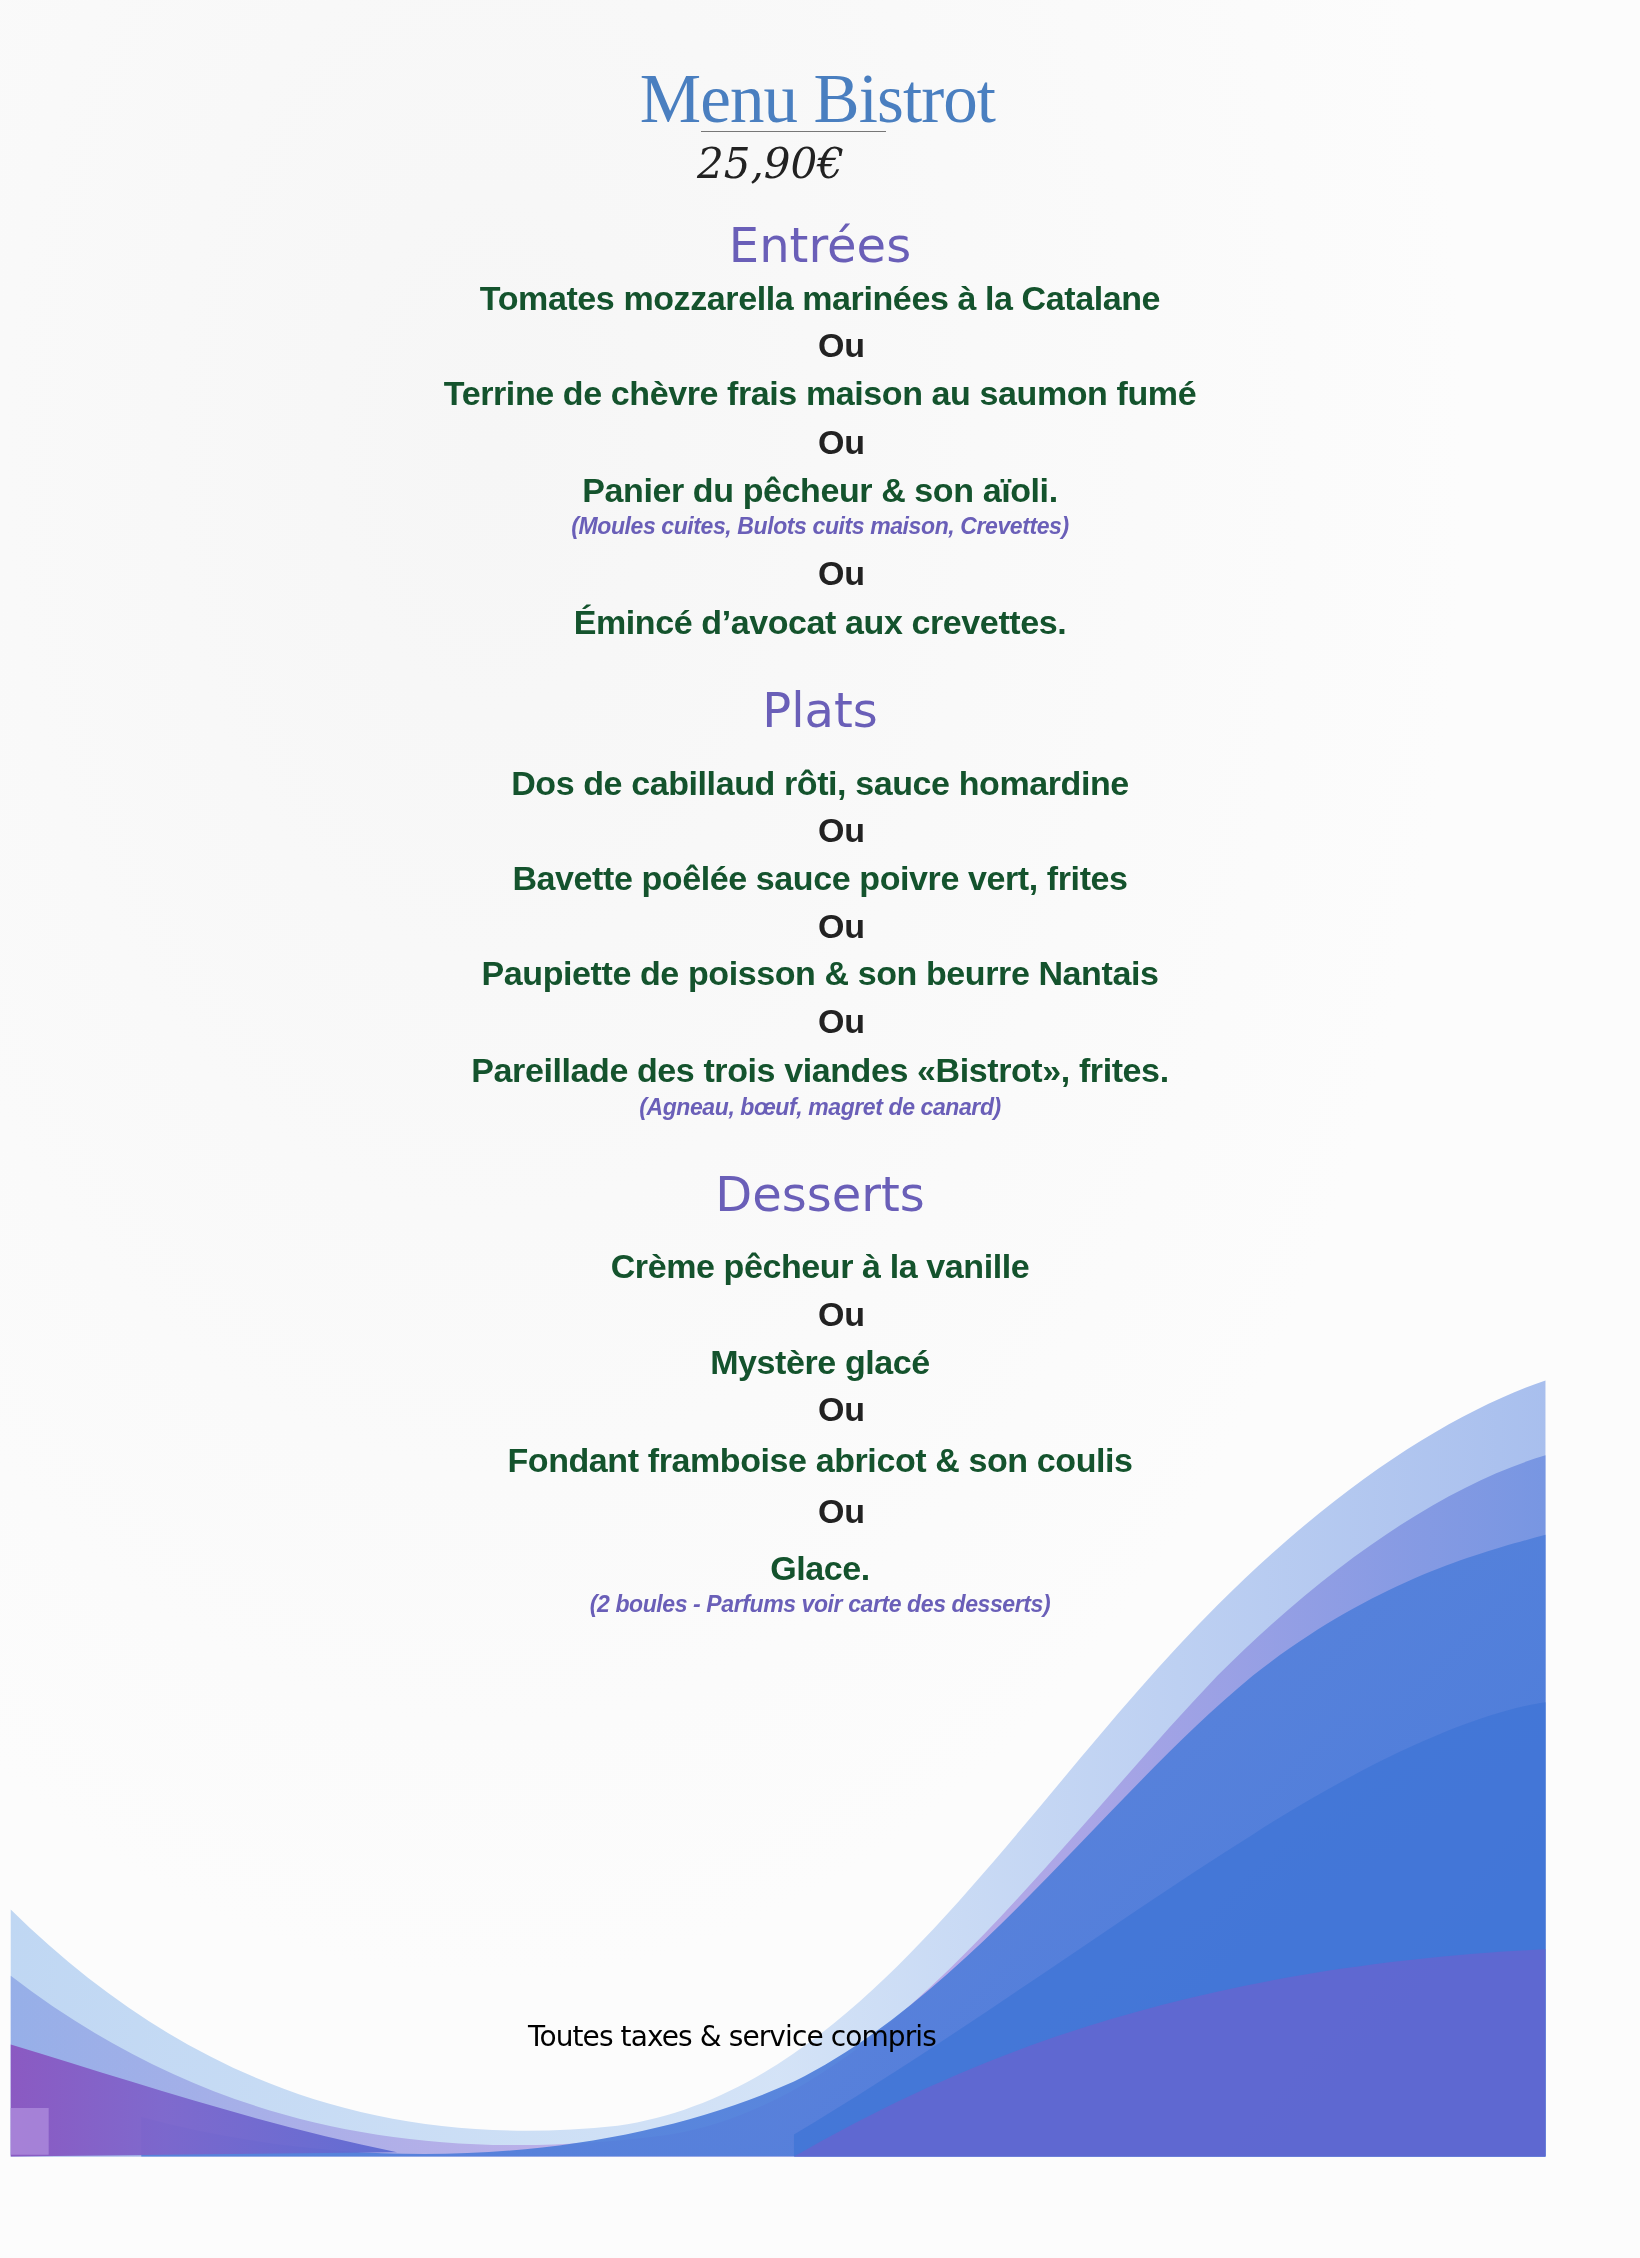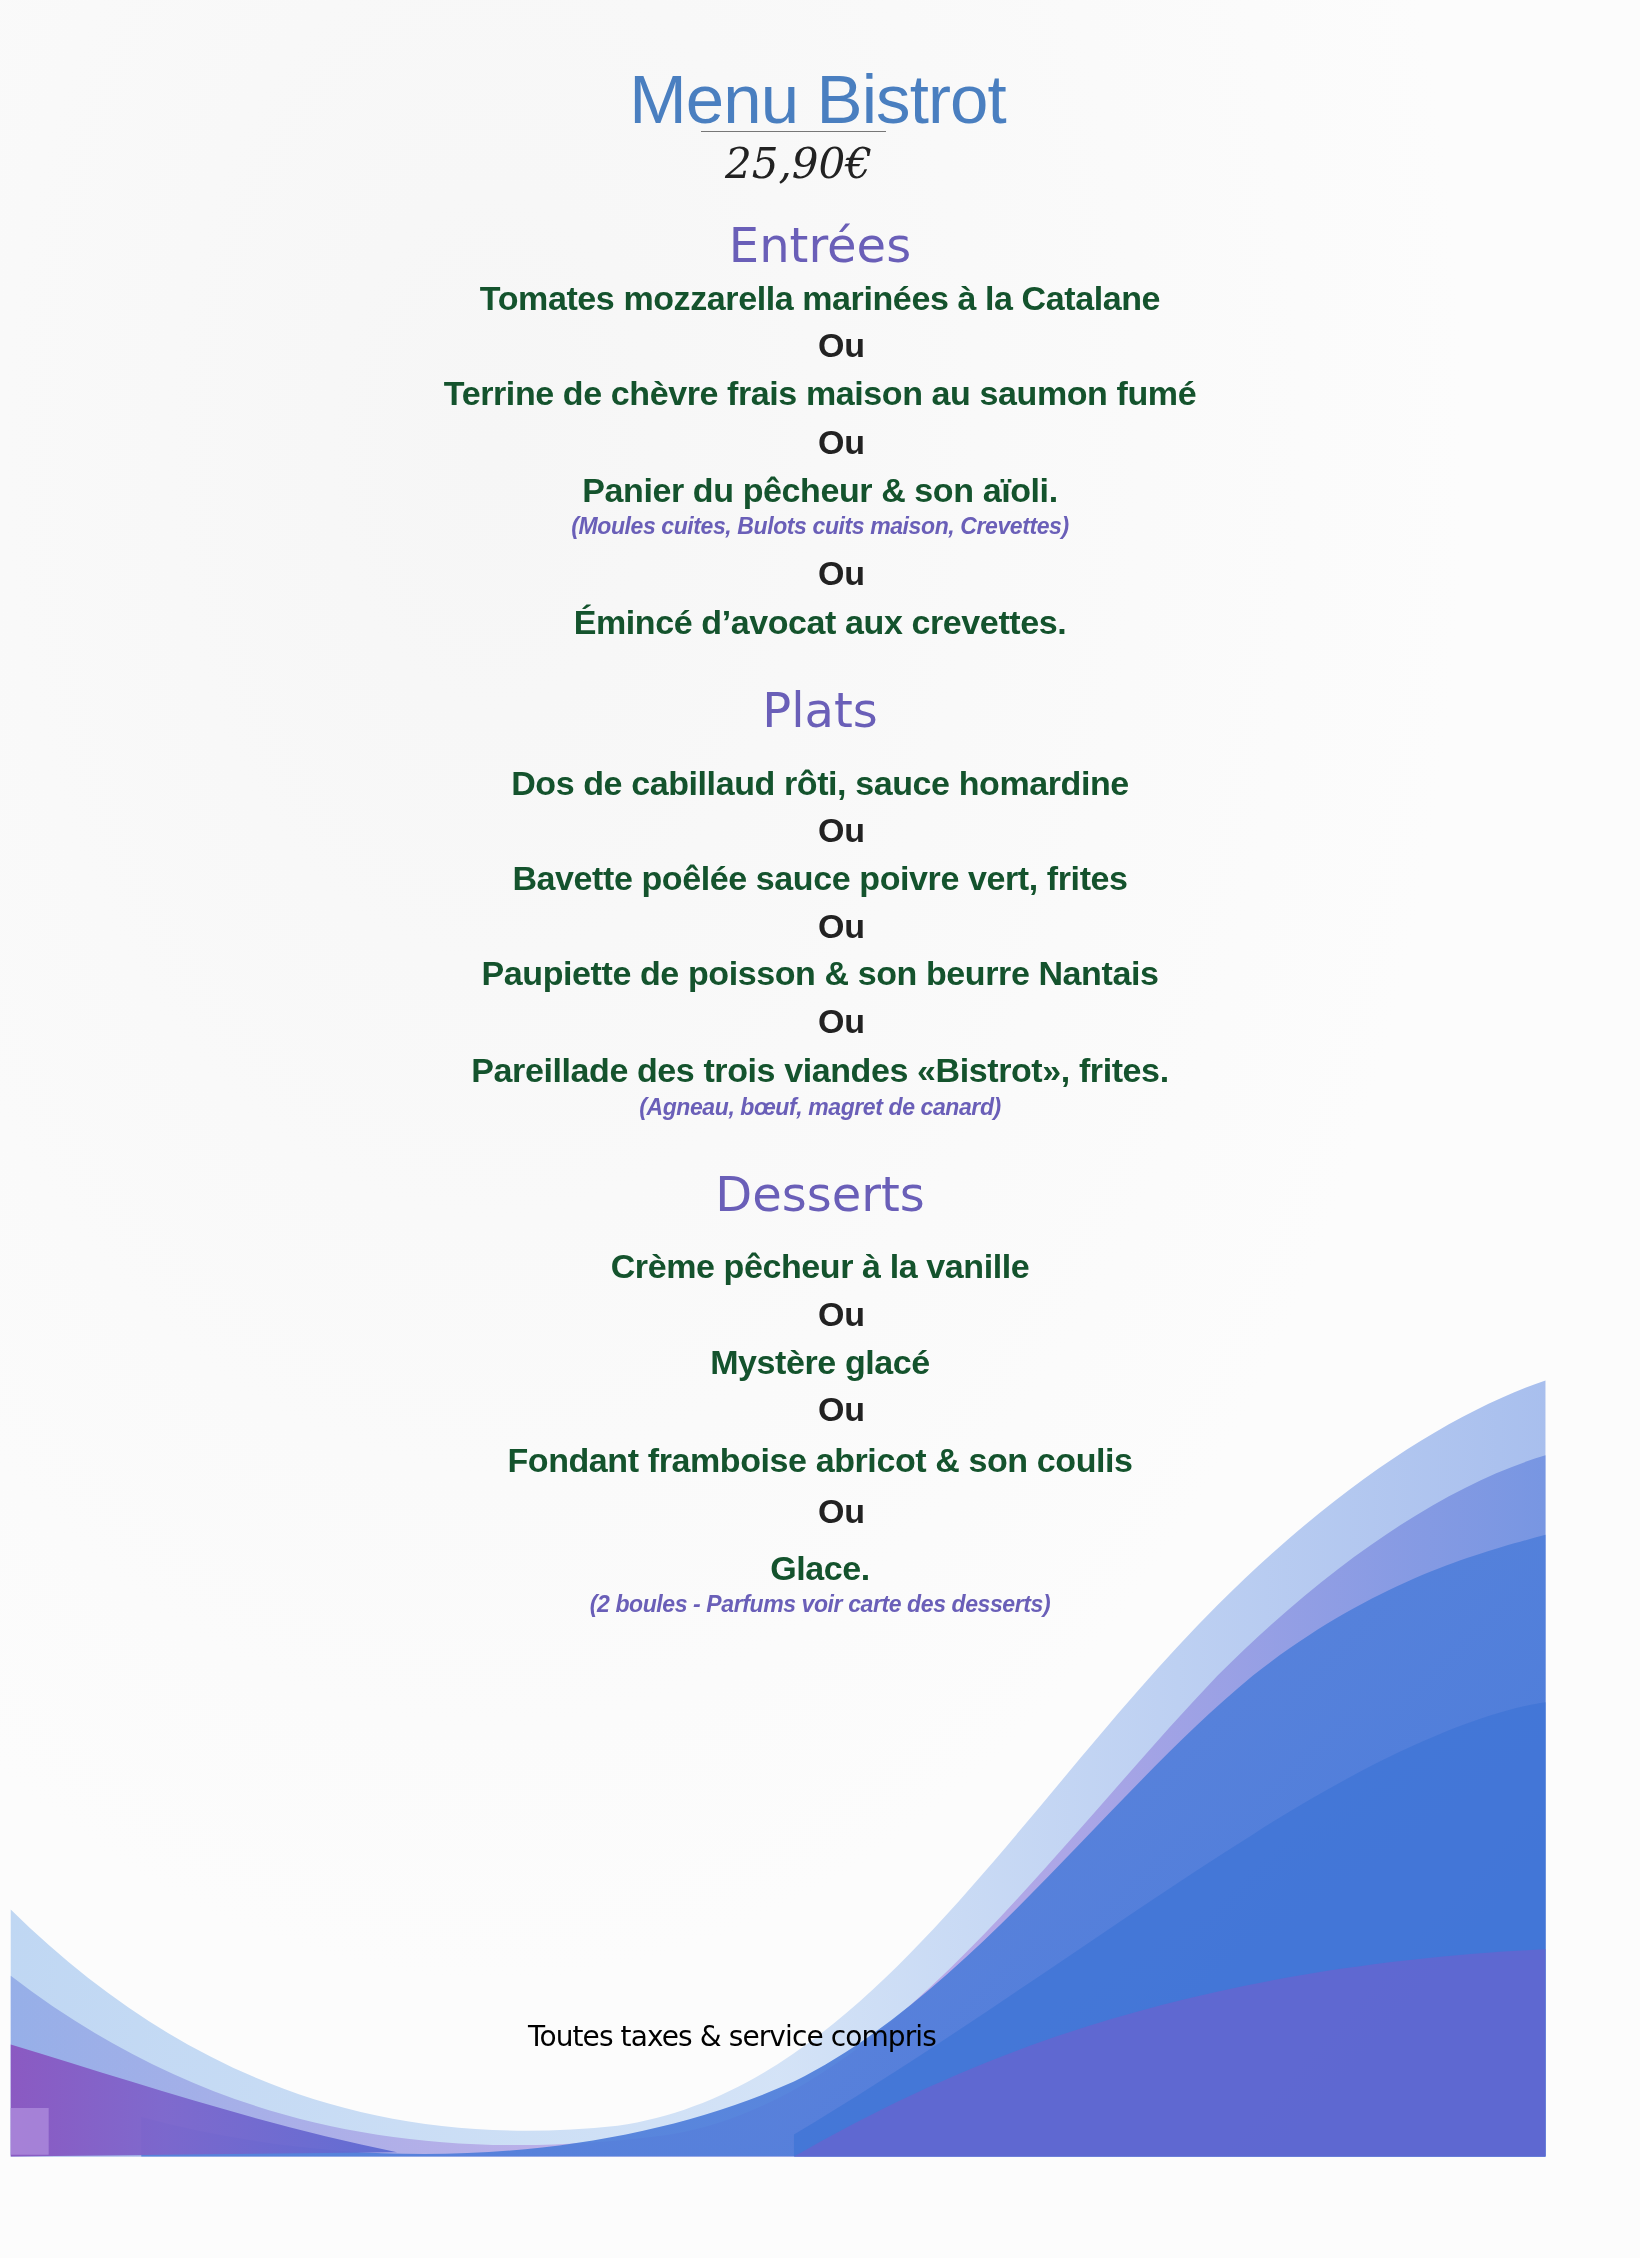--- a/index.html
+++ b/index.html
@@ -16,42 +16,41 @@
       inset: 0;
       background:
         radial-gradient(ellipse at 30% 20%, rgba(240,240,240,0.5), transparent 60%),
         #fcfcfc;
     }
     .title {
       position: absolute;
       left: 0; right: 5px;
       top: 60px;
       text-align: center;
-      font-family: Liberation Sans, sans-serif;
+      font-family: Liberation Serif, serif;
       font-size: 69px;
       letter-spacing: -0.9px;
       color: #4a7fc0;
       margin-left: 0;
       padding-left: 0;
     }
     .title span { display: inline-block; transform: translateX(0px); }
     .price-box {
       position: absolute;
       left: 701px;
       top: 131px;
       width: 185px;
       height: 0;
       border-top: 1.8px solid #777;
     }
     .price {
       position: absolute;
       left: 697px;
       top: 139px;
       width: 203px;
-      text-align: center;
       font-family: "DejaVu Serif", serif;
       font-style: italic;
       font-size: 42px;
       color: #222;
     }
     .section-title {
       font-family: "DejaVu Sans", sans-serif;
       font-size: 48px;
       color: #6a5fb8;
       font-weight: normal;

